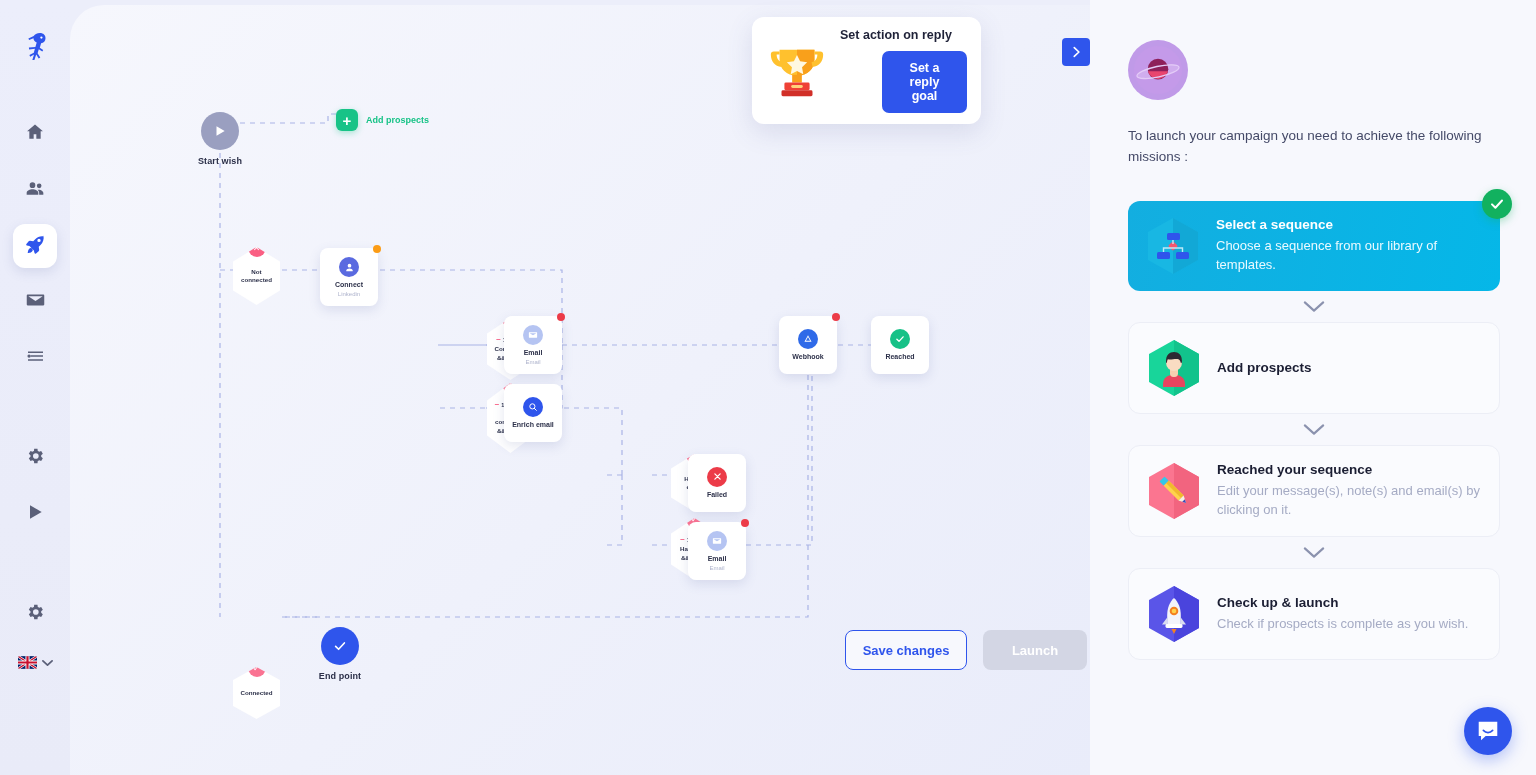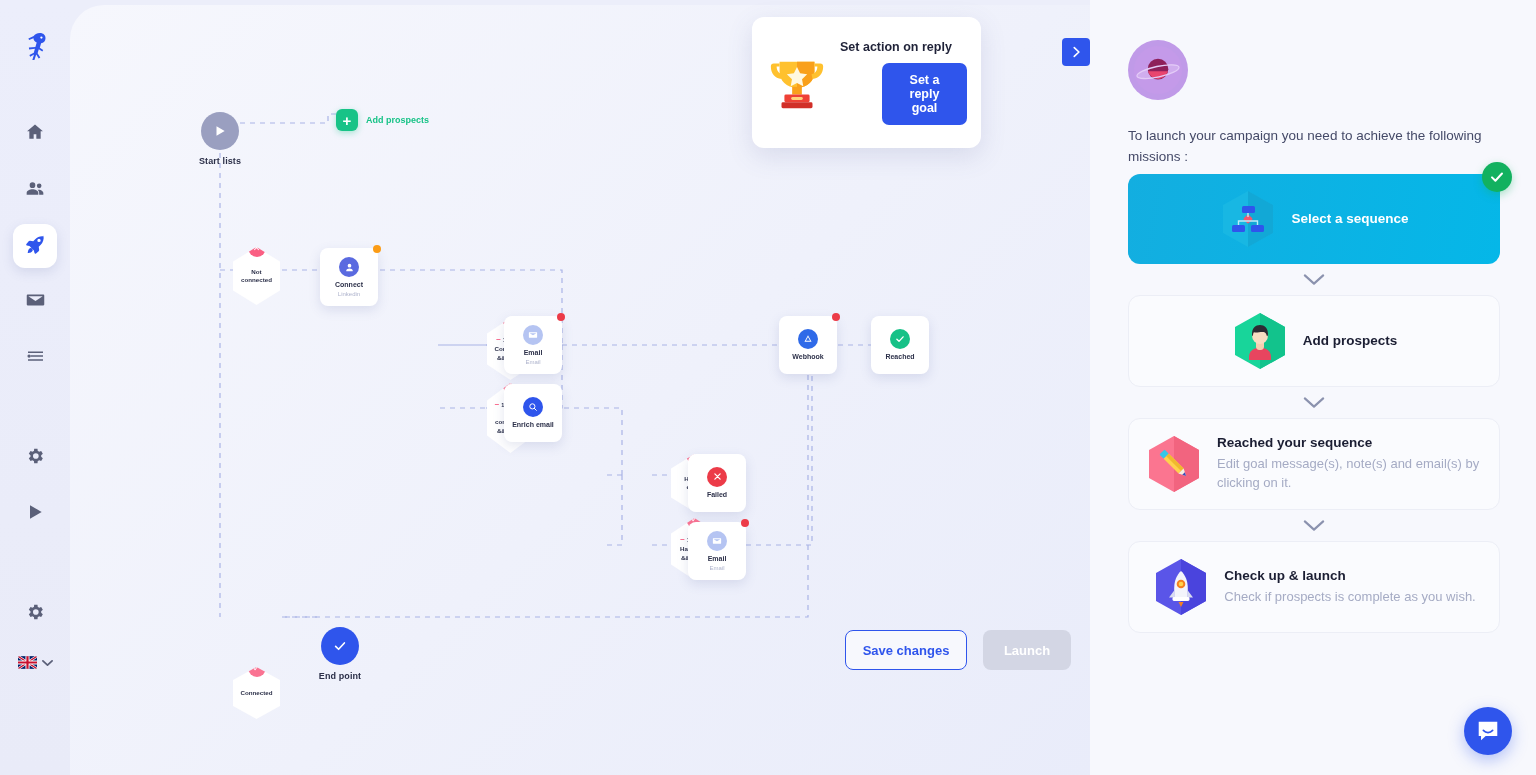--- a/index.html
+++ b/index.html
@@ -120,21 +120,21 @@
   .card-sub { font-size: 6px; color: #aeb3cc; margin-top: 1px; }
   .dot {
     position: absolute; width: 8px; height: 8px; border-radius: 50%;
     top: -3px; right: -3px;
   }
   .dot-orange { background: #fb9c16; }
   .dot-red { background: #ec3b48; }
 
   
   .popup {
-    position: absolute; left: 752px; top: 17px; width: 229px; height: 131px;
+    position: absolute; left: 752px; top: 17px; width: 229px; height: 107px;
     background: #fff; border-radius: 12px; box-shadow: 0 8px 26px rgba(80,90,150,.15);
     display: flex; align-items: center; padding: 4px 14px; gap: 12px;
   }
   .popup-body { display: flex; flex-direction: column; gap: 9px; }
   .popup-title { font-size: 12.5px; font-weight: 700; color: #1f2238; }
   .popup-btn {
     background: #2f55ec; color: #fff; border: none; border-radius: 7px;
     padding: 10px 16px; font-size: 12.5px; font-weight: 700; cursor: pointer;
     font-family: "Liberation Sans", sans-serif;
     margin-left: 42px;
@@ -149,48 +149,47 @@
   
   .bottom-actions { position: absolute; left: 751px; top: 625px; display: flex; gap: 16px; margin-left: 24px; }
   .btn-save {
     background: #f7f8fd; color: #2f55ec; border: 1.5px solid #2f55ec;
     border-radius: 8px; width: 122px; height: 40px;
     font-size: 13px; font-weight: 700; cursor: pointer;
     font-family: "Liberation Sans", sans-serif;
   }
   .btn-launch {
     background: #d3d6e4; color: #ffffff; border: none;
-    border-radius: 8px; width: 88px; height: 40px;
+    border-radius: 8px; width: 104px; height: 40px;
     font-size: 13px; font-weight: 700; cursor: not-allowed;
     font-family: "Liberation Sans", sans-serif;
   }
 
   
   .panel {
     flex: 0 0 446px; width: 446px; height: 775px;
     background: #f7f8fd; padding: 40px 36px 0 38px;
     position: relative; overflow: hidden;
   }
   .panel-head { display: flex; align-items: center; gap: 20px; margin-bottom: 26px; }
   .avatar {
     width: 60px; height: 60px; border-radius: 50%;
     background: #c09ae8; flex: 0 0 60px;
     display: flex; align-items: center; justify-content: center;
   }
   .panel-title {
     font-size: 20px; font-weight: 700; color: #1b1e33;
     white-space: nowrap; overflow: hidden;
   }
-  .panel-desc { font-size: 13.5px; color: #454a68; line-height: 1.55; margin-bottom: 6px; }
+  .panel-desc { font-size: 13.5px; color: #454a68; line-height: 1.55; margin-bottom: 33px; }
 
   .mission {
     display: flex; align-items: center; gap: 14px;
     border-radius: 12px; padding: 14px 16px;
     position: relative;
-    justify-content: center;
   }
   .mission.plain { background: #fafbfe; border: 1px solid #eceef6; }
   .mission.active { background: linear-gradient(100deg,#13aee0 0%, #05b7e8 100%); }
   .mission-icon { flex: 0 0 58px; width: 58px; height: 62px; display: flex; align-items: center; justify-content: center; }
   .mission-txt { display: flex; flex-direction: column; gap: 4px; }
   .mission-h { font-size: 13.5px; font-weight: 700; color: #1b1e33; }
   .mission.active .mission-h { color: #fff; }
   .mission-p { font-size: 13px; line-height: 1.5; color: #a5abc4; }
   .mission.active .mission-p { color: #eafaff; }
   .check-badge {
@@ -344,21 +343,21 @@
           <path d="M212 612 H 250"></path>
         </g>
       </svg>
 
       <div class="node" style="left:131px; top:107px;">
         <div class="circle-btn circle-grey">
           <svg width="14" height="14" viewBox="0 0 24 24" fill="#ffffff">
               <path d="M6 3.8v16.4L20 12 6 3.8z"></path>
             </svg>
         </div>
-        <div class="node-label" style="top:44px;">Start lists</div>
+        <div class="node-label" style="top:44px;">Start wish</div>
       </div>
 
       <div class="node" style="left:266px; top:104px; display:flex; align-items:center; gap:8px;">
         <div class="addbtn">+</div>
         <div class="add-text">Add prospects</div>
       </div>
 
       <div class="node" style="left:163px; top:242px;">
         <div class="hex" style="height:58px;">
           <div class="hex-badge badge-x">✕</div>
@@ -577,20 +576,21 @@
           <polygon points="28,2 53,16 53,44 28,58" fill="#12a8d6"></polygon>
           <rect x="22" y="17" width="13" height="7" rx="1.6" fill="#2f55ec"></rect>
           <rect x="12" y="36" width="13" height="7" rx="1.6" fill="#2f55ec"></rect>
           <rect x="31" y="36" width="13" height="7" rx="1.6" fill="#2f55ec"></rect>
           <rect x="24.5" y="26.5" width="7" height="7" rx="1.3" fill="#f3566f" transform="rotate(45 28 30)"></rect>
           <path d="M28 24v4M18.5 36v-4h19v4" stroke="#bdeaf8" stroke-width="1.4" fill="none"></path>
         </svg>
       </div>
       <div class="mission-txt">
         <div class="mission-h">Select a sequence</div>
+        <div class="mission-p">Choose a sequence from our library of templates.</div>
       </div>
     </div>
 
     <div class="chev-sep">
       <svg width="22" height="13" viewBox="0 0 24 14" fill="none" stroke="#8b92ae" stroke-width="2.3" stroke-linecap="round" stroke-linejoin="round">
           <path d="M2 2.5 12 11.5 22 2.5"></path>
         </svg>
     </div>
 
     <div class="mission plain">
@@ -624,21 +624,21 @@
             <rect x="24.4" y="13" width="7.2" height="6" rx="1" fill="#35c7e8"></rect>
             <rect x="24.4" y="19" width="7.2" height="21" fill="#ffd24d"></rect>
             <rect x="28" y="19" width="3.6" height="21" fill="#f0b92e"></rect>
             <polygon points="24.4,40 31.6,40 28,47" fill="#f6efe2"></polygon>
             <polygon points="26.2,43.5 29.8,43.5 28,47" fill="#3b4bb8"></polygon>
           </g>
         </svg>
       </div>
       <div class="mission-txt">
         <div class="mission-h">Reached your sequence</div>
-        <div class="mission-p">Edit goal message(s), note(s) and email(s) by clicking on it.</div>
+        <div class="mission-p">Edit your message(s), note(s) and email(s) by clicking on it.</div>
       </div>
     </div>
 
     <div class="chev-sep">
       <svg width="22" height="13" viewBox="0 0 24 14" fill="none" stroke="#8b92ae" stroke-width="2.3" stroke-linecap="round" stroke-linejoin="round">
           <path d="M2 2.5 12 11.5 22 2.5"></path>
         </svg>
     </div>
 
     <div class="mission plain">

